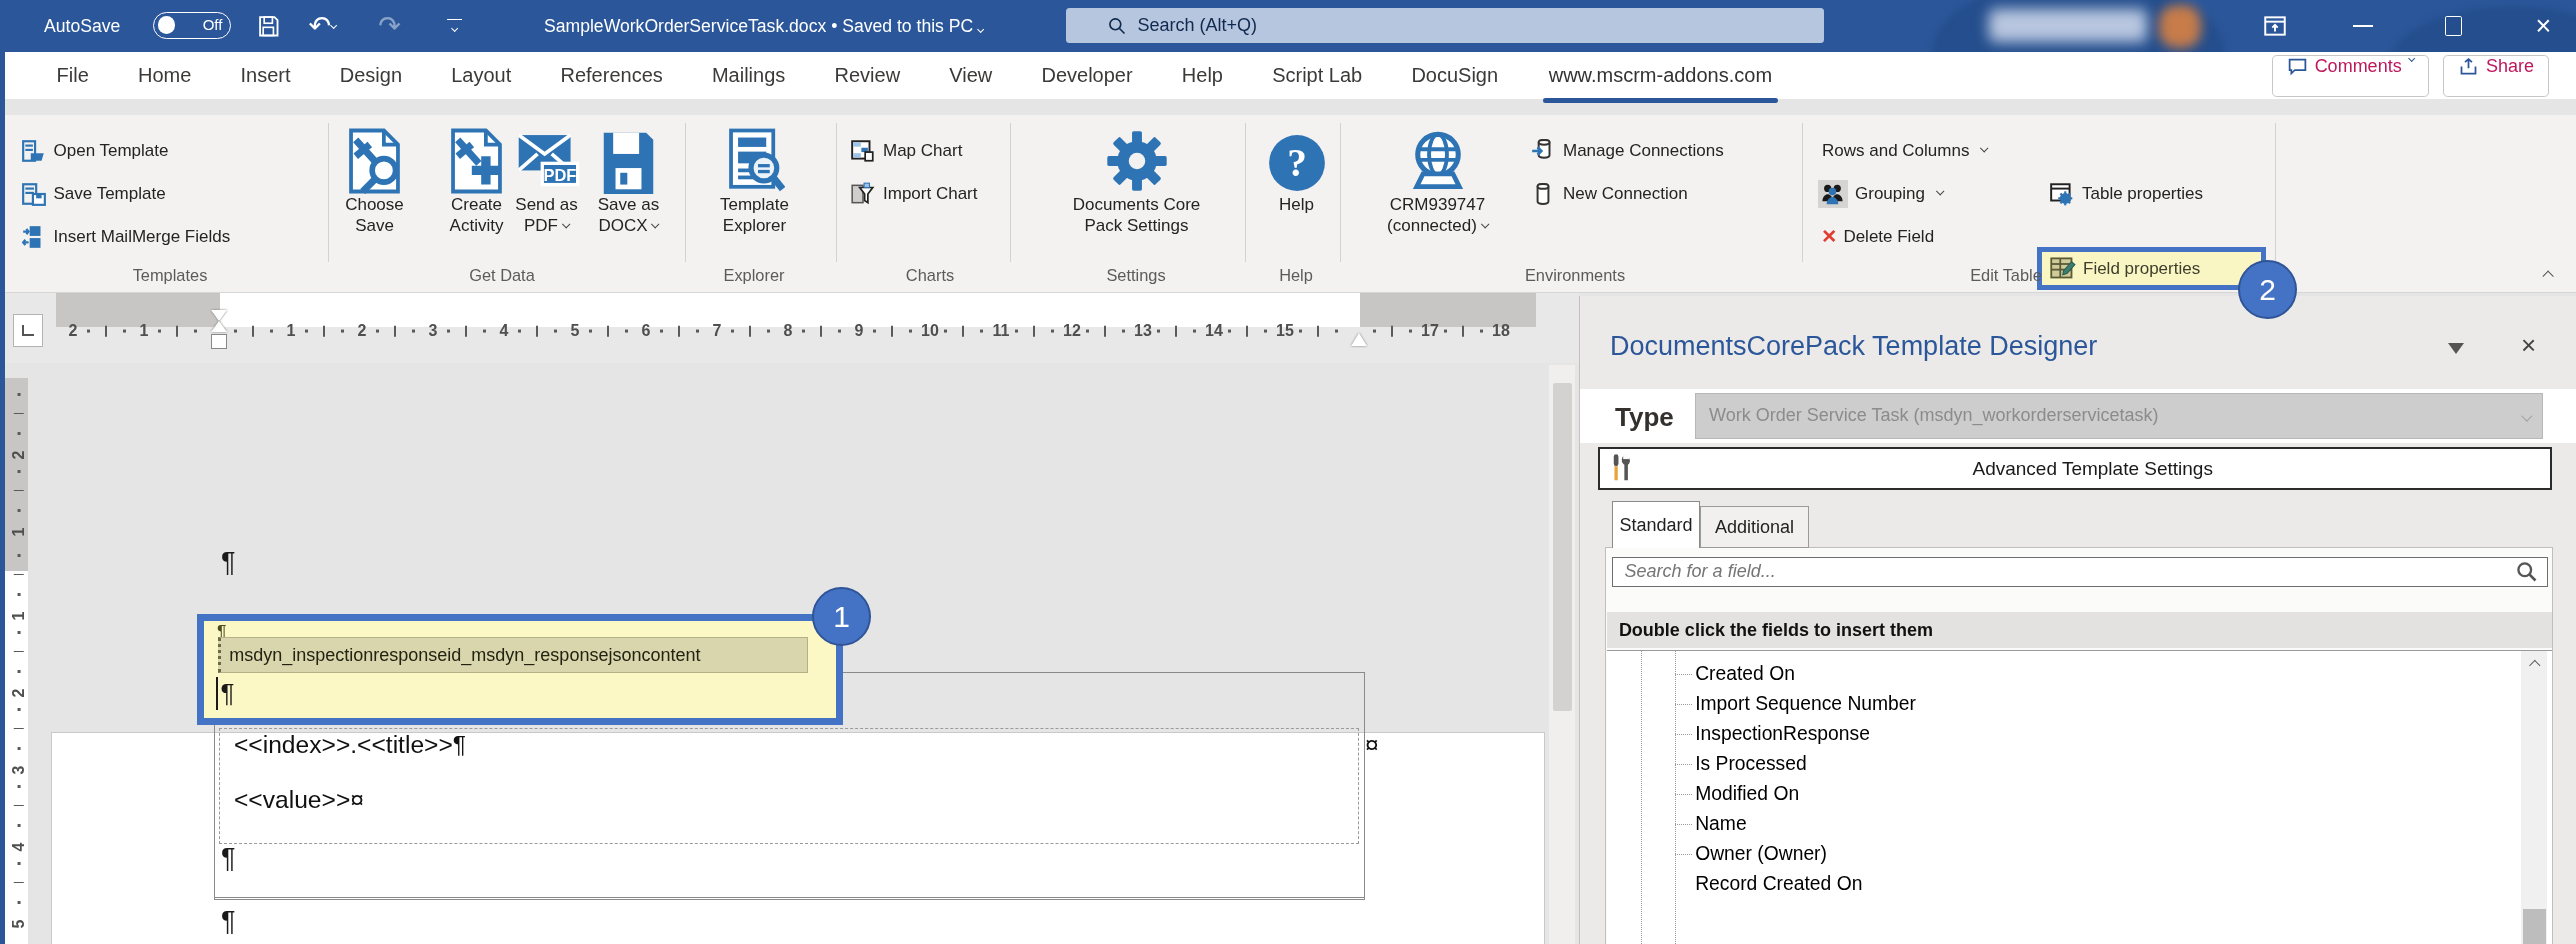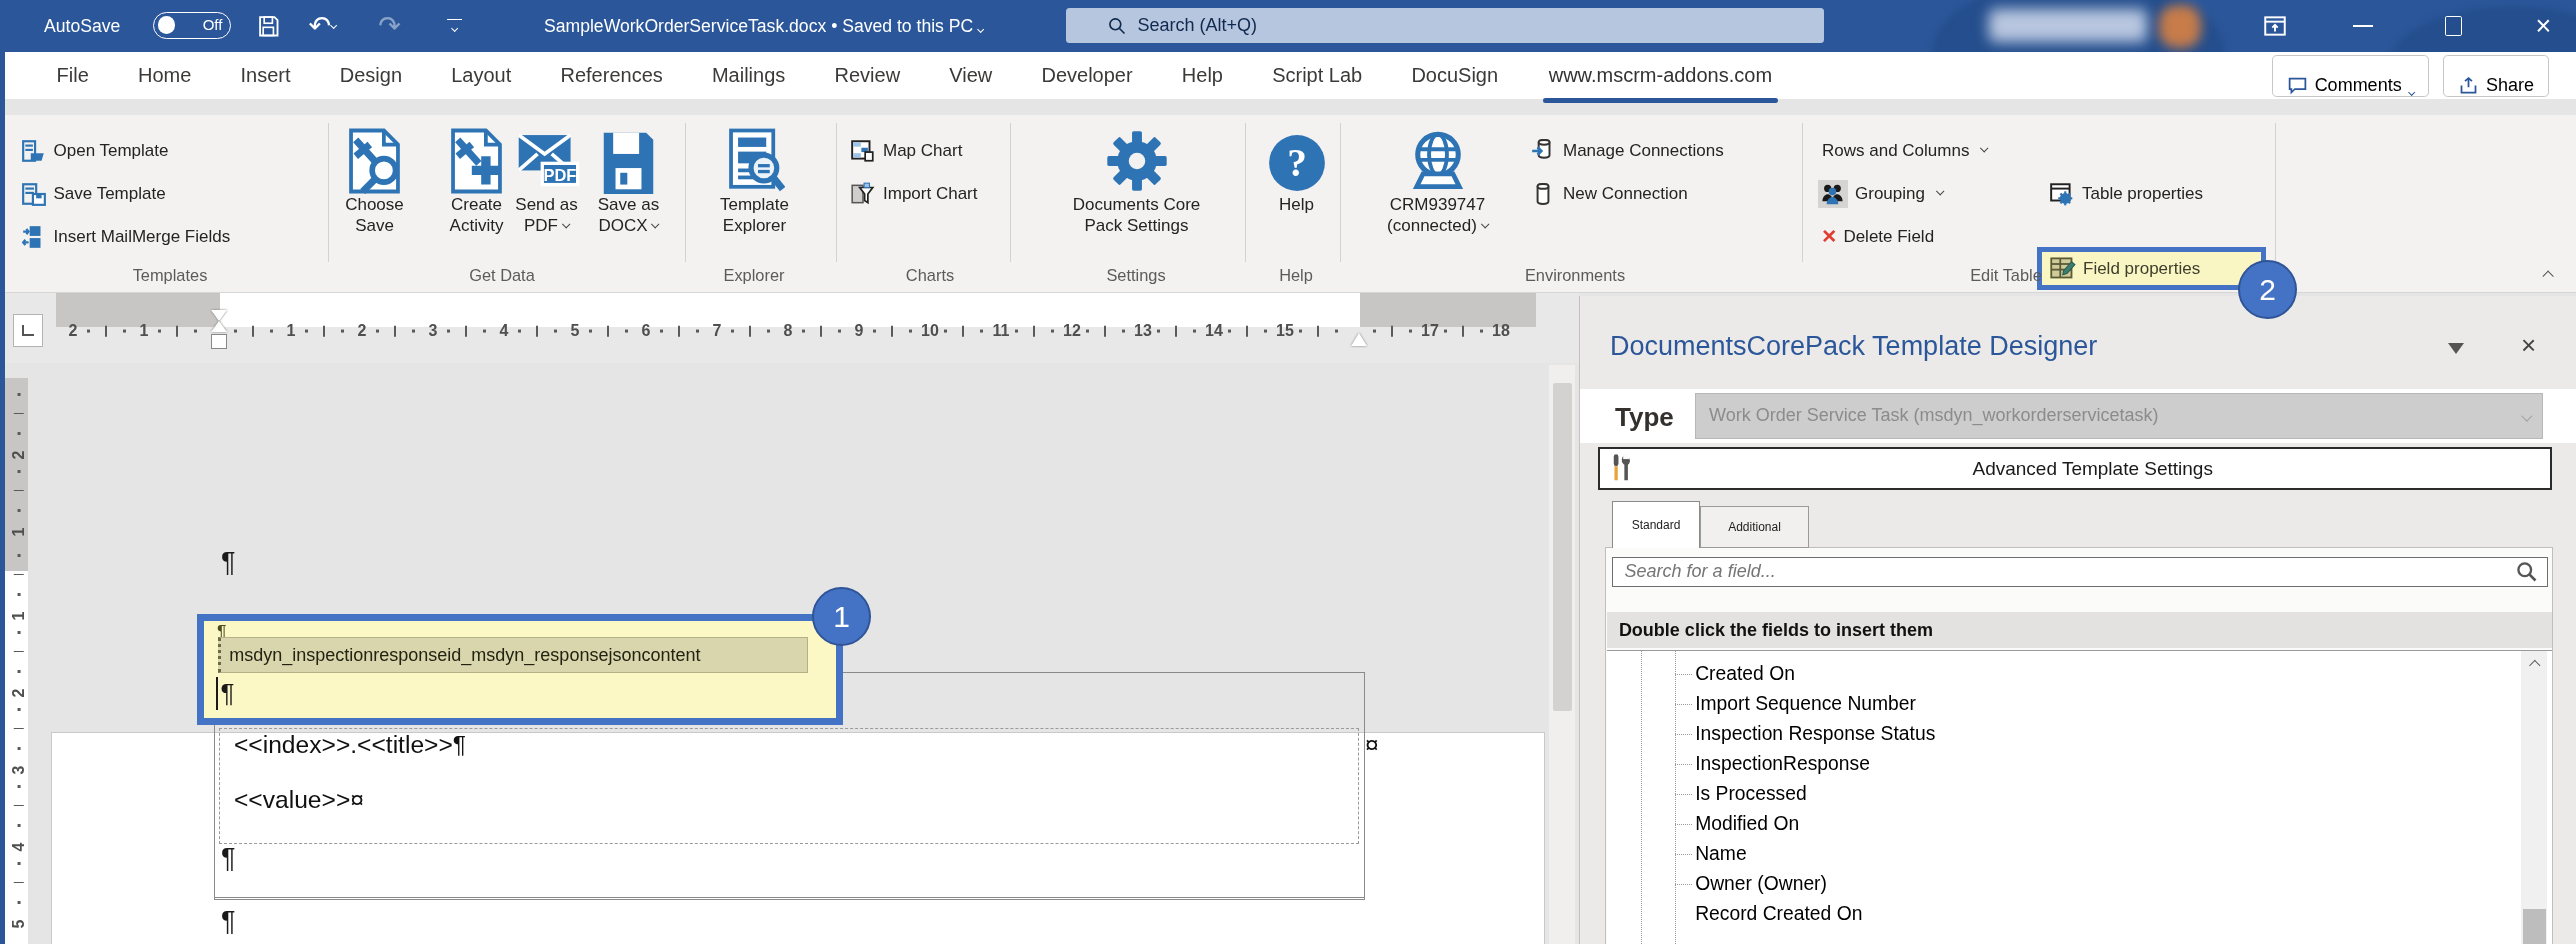--- a/index.html
+++ b/index.html
@@ -27,21 +27,21 @@
   .max-box{width:17.6px;height:20px;border:1.8px solid #fff;border-radius:1.8px}
   .min-line{width:20px;border-top:2.3px solid #fff}
   .close-x{font-size:27px;font-weight:400}
 
   
   .tabrow{position:absolute;left:0;top:52px;width:2576px;height:47px;background:#fff;display:flex;align-items:center}
   .rtab{padding:0 24.6px;font-size:20px;color:#3b3a39;line-height:61px;white-space:nowrap}
   .rtab-active{position:relative;padding:0 26px;font-size:20px;color:#333;line-height:61px;white-space:nowrap}
   .rtab-active::after{content:"";position:absolute;left:20px;right:20px;bottom:3.5px;height:4.7px;border-radius:2.3px;background:#2b579a}
   .tab-spacer{flex:1}
-  .tab-btn{height:42px;border:1.2px solid #c8c6c4;border-radius:4.7px;background:#fff;color:#000000;font-size:18px;display:flex;align-items:flex-end;gap:7px;padding:0 14px;margin-right:14px;white-space:nowrap}
+  .tab-btn{height:42px;border:1.2px solid #c8c6c4;border-radius:4.7px;background:#fff;color:#be185d;font-size:18px;display:flex;align-items:flex-start;gap:7px;padding:0 14px;margin-right:14px;white-space:nowrap}
 
   
   .ribbon{position:absolute;left:0;top:115px;width:2576px;height:178px;background:#f3f2f1;border-bottom:1.8px solid #d8d6d4}
   .rgroup-label{position:absolute;top:151px;font-size:16.4px;color:#5d5b58;text-align:center;transform:translateX(-50%)}
   .rdivider{position:absolute;top:8.2px;width:1.2px;height:139px;background:#d4d2d0}
   .smallbtn{position:absolute;display:flex;align-items:center;gap:7px;height:29px;font-size:17px;color:#252423;white-space:nowrap}
   .bigbtn{position:absolute;top:4.7px;width:103px;display:flex;flex-direction:column;align-items:center;font-size:17px;color:#252423;text-align:center}
   .bigbtn .bicon{height:74px;display:flex;align-items:flex-end;justify-content:center}
   .bigbtn .bl{line-height:21.7px;white-space:nowrap}
   .chev{display:inline-block;width:6.4px;height:6.4px;border-right:1.8px solid #444;border-bottom:1.8px solid #444;transform:rotate(45deg) translate(-1.2px,-1.2px);margin-left:4.7px;vertical-align:2.3px}
@@ -100,21 +100,21 @@
   .panel{position:absolute;left:1579px;top:296px;width:997px;height:649px;background:#eceae9;border-left:1.2px solid #c4c2c0}
   .panel-title{position:absolute;left:30px;top:35px;font-size:27px;color:#2b579a;white-space:nowrap}
   .tri-down{width:0;height:0;border-left:8.8px solid transparent;border-right:8.8px solid transparent;border-top:11px solid #555}
   .panel-x{font-size:26px;color:#444}
   .type-band{position:absolute;left:0;top:93px;width:997px;height:54px;background:#fff}
   .type-label{position:absolute;left:35px;top:13px;font-size:26px;color:#33302e;font-weight:bold}
   .type-dd{position:absolute;left:115px;top:3.5px;width:848px;height:46px;background:#cdcdcd;border:1.2px solid #b8b8b8;display:flex;align-items:center;padding-left:13px;font-size:18px;color:#8c8c8c;white-space:nowrap}
   .type-dd-chev{position:absolute;right:11.7px;width:7.6px;height:7.6px;border-right:1.8px solid #9f9f9f;border-bottom:1.8px solid #9f9f9f;transform:rotate(45deg)}
   .adv-bar{position:absolute;left:18px;top:151px;width:954px;height:43px;background:#fff;border:2.3px solid #2b2b2b;display:flex;align-items:center}
   .adv-text{flex:1;text-align:center;font-size:19px;color:#1a1a1a}
-  .ptab{position:absolute;font-size:12px;color:#222;display:flex;align-items:center;justify-content:center}
+  .ptab{position:absolute;font-size:18px;color:#222;display:flex;align-items:center;justify-content:center}
   .ptab-active{left:32px;top:205px;width:88px;height:47px;background:#fff;border:1.2px solid #8a8a8a;border-bottom:none;z-index:3}
   .ptab-idle{left:120px;top:210px;width:109px;height:42px;background:#f1f0ef;border:1.2px solid #9a9a9a;z-index:2}
   .pane-body{position:absolute;left:25px;top:251px;width:948px;height:399px;background:#fbfbfa;border:0.6px solid #c0beba}
   .psearch{position:absolute;left:5.9px;top:8.8px;width:936px;height:30px;background:#fff;border:1.2px solid #6e6e6e;display:flex;align-items:center}
   .psearch input{flex:1;height:100%;border:none;outline:none;background:transparent;font-family:"Liberation Sans",sans-serif;font-size:18px;color:#555;font-style:italic;padding-left:11.7px}
   .hintbar{position:absolute;left:1.2px;top:64px;width:945px;height:36px;background:#e4e2e1;display:flex;align-items:center;padding-left:11.7px;font-size:18px;font-weight:bold;color:#111}
   .fieldlist{position:absolute;left:1.2px;top:102px;width:945px;height:296px;background:#fff;border-top:1.2px solid #9a9a9a;overflow:hidden}
   .guide{position:absolute;top:0;bottom:0;border-left:1.2px dotted #9a9a9a}
   .g1{left:34px}.g2{left:68px}
   .flist-rows{position:absolute;left:0;top:8.2px;width:100%}
@@ -754,24 +754,20 @@
       <i class="guide g1"></i>
       <i class="guide g2"></i>
       <div class="flist-rows">
         <div class="frow">
             <i class="fconn"></i>
             <span class="flabel">Created On</span>
           </div>
           <div class="frow">
             <i class="fconn"></i>
             <span class="flabel">Import Sequence Number</span>
-          </div>
-          <div class="frow">
-            <i class="fconn"></i>
-            <span class="flabel">Inspection Response Status</span>
           </div>
           <div class="frow">
             <i class="fconn"></i>
             <span class="flabel">InspectionResponse</span>
           </div>
           <div class="frow">
             <i class="fconn"></i>
             <span class="flabel">Is Processed</span>
           </div>
           <div class="frow">

